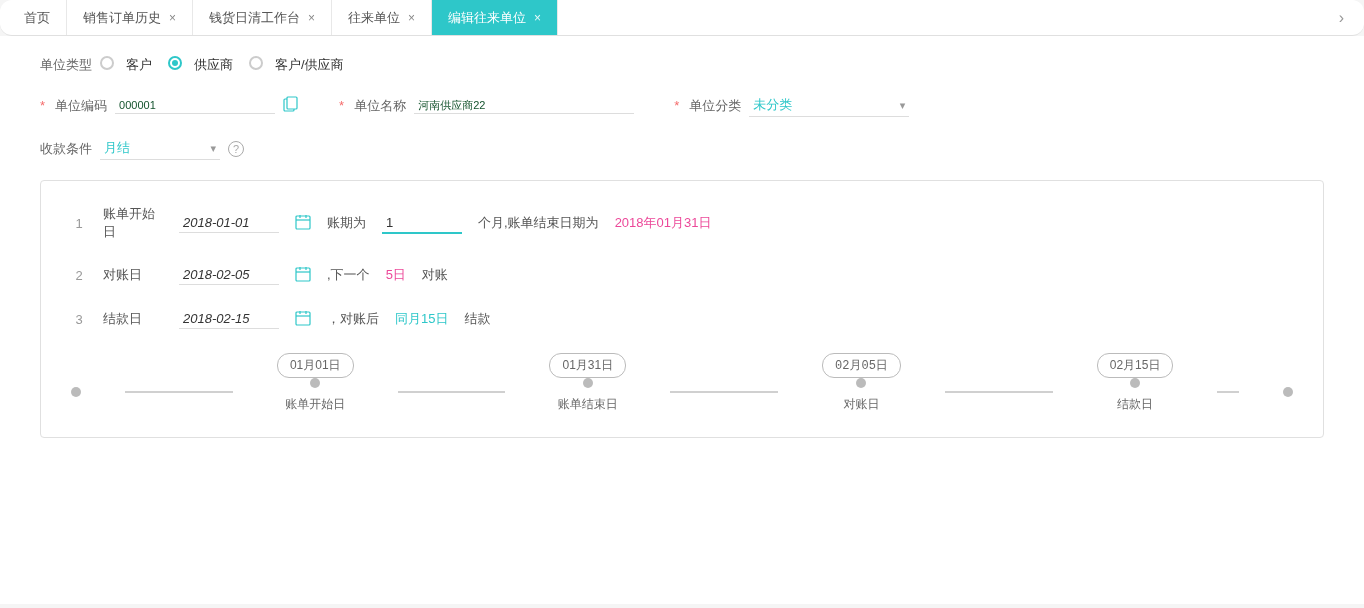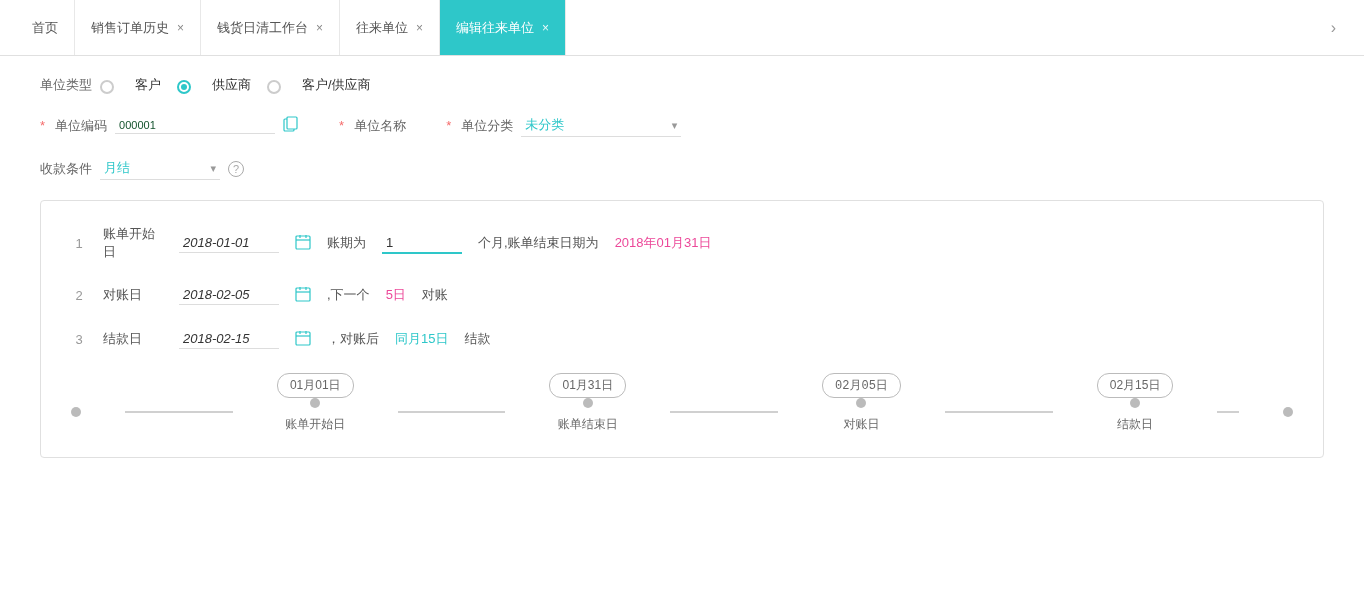--- a/index.html
+++ b/index.html
@@ -4,22 +4,23 @@
   <style>
     * { box-sizing: border-box; margin: 0; padding: 0; }
     body { font-family: 'Microsoft YaHei', Arial, sans-serif; font-size: 13px; color: #333; background: #f5f5f5; }
 
     
     .tab-bar {
       display: flex;
       align-items: center;
       background: #fff;
       border-bottom: 1px solid #e0e0e0;
-      height: 56px;
-      padding: 0 16px;
+      height: 36px;
+      padding: 0 8px;
+      border-radius: 12px;
     }
     .tab {
       display: flex;
       align-items: center;
       padding: 0 16px;
       height: 100%;
       cursor: pointer;
       font-size: 13px;
       color: #555;
       border-right: 1px solid #e8e8e8;
@@ -74,22 +75,22 @@
       color: #f56c6c;
       margin-right: 2px;
     }
     .radio-group {
       display: flex;
       align-items: center;
       gap: 16px;
     }
     .radio-item {
       display: flex;
-      align-items: flex-end;
-      gap: 21px;
+      align-items: flex-start;
+      gap: 12px;
       cursor: pointer;
     }
     .radio-circle {
       width: 14px;
       height: 14px;
       border-radius: 50%;
       border: 2px solid #ccc;
       display: flex;
       align-items: center;
       justify-content: center;
@@ -288,20 +289,21 @@
       <span class="calendar-icon">
         <svg width="16" height="16" viewBox="0 0 16 16" fill="none">
           <rect x="1" y="3" width="10" height="12" rx="1" stroke="#2ec7c9" stroke-width="1.2" fill="none"></rect>
           <rect x="4" y="1" width="10" height="12" rx="1" stroke="#2ec7c9" stroke-width="1.2" fill="white"></rect>
         </svg>
       </span>
     </div>
     <div class="form-group">
       <span class="required-star">*</span>
       <span class="form-label">单位名称</span>
+      <input type="text" class="form-input form-input-lg" value="河南供应商22" style="">
     </div>
     <div class="form-group">
       <span class="required-star">*</span>
       <span class="form-label">单位分类</span>
       <div class="select-wrapper">
         <span class="select-text">未分类</span>
         <span class="chevron-icon">▾</span>
       </div>
     </div>
   </div>

